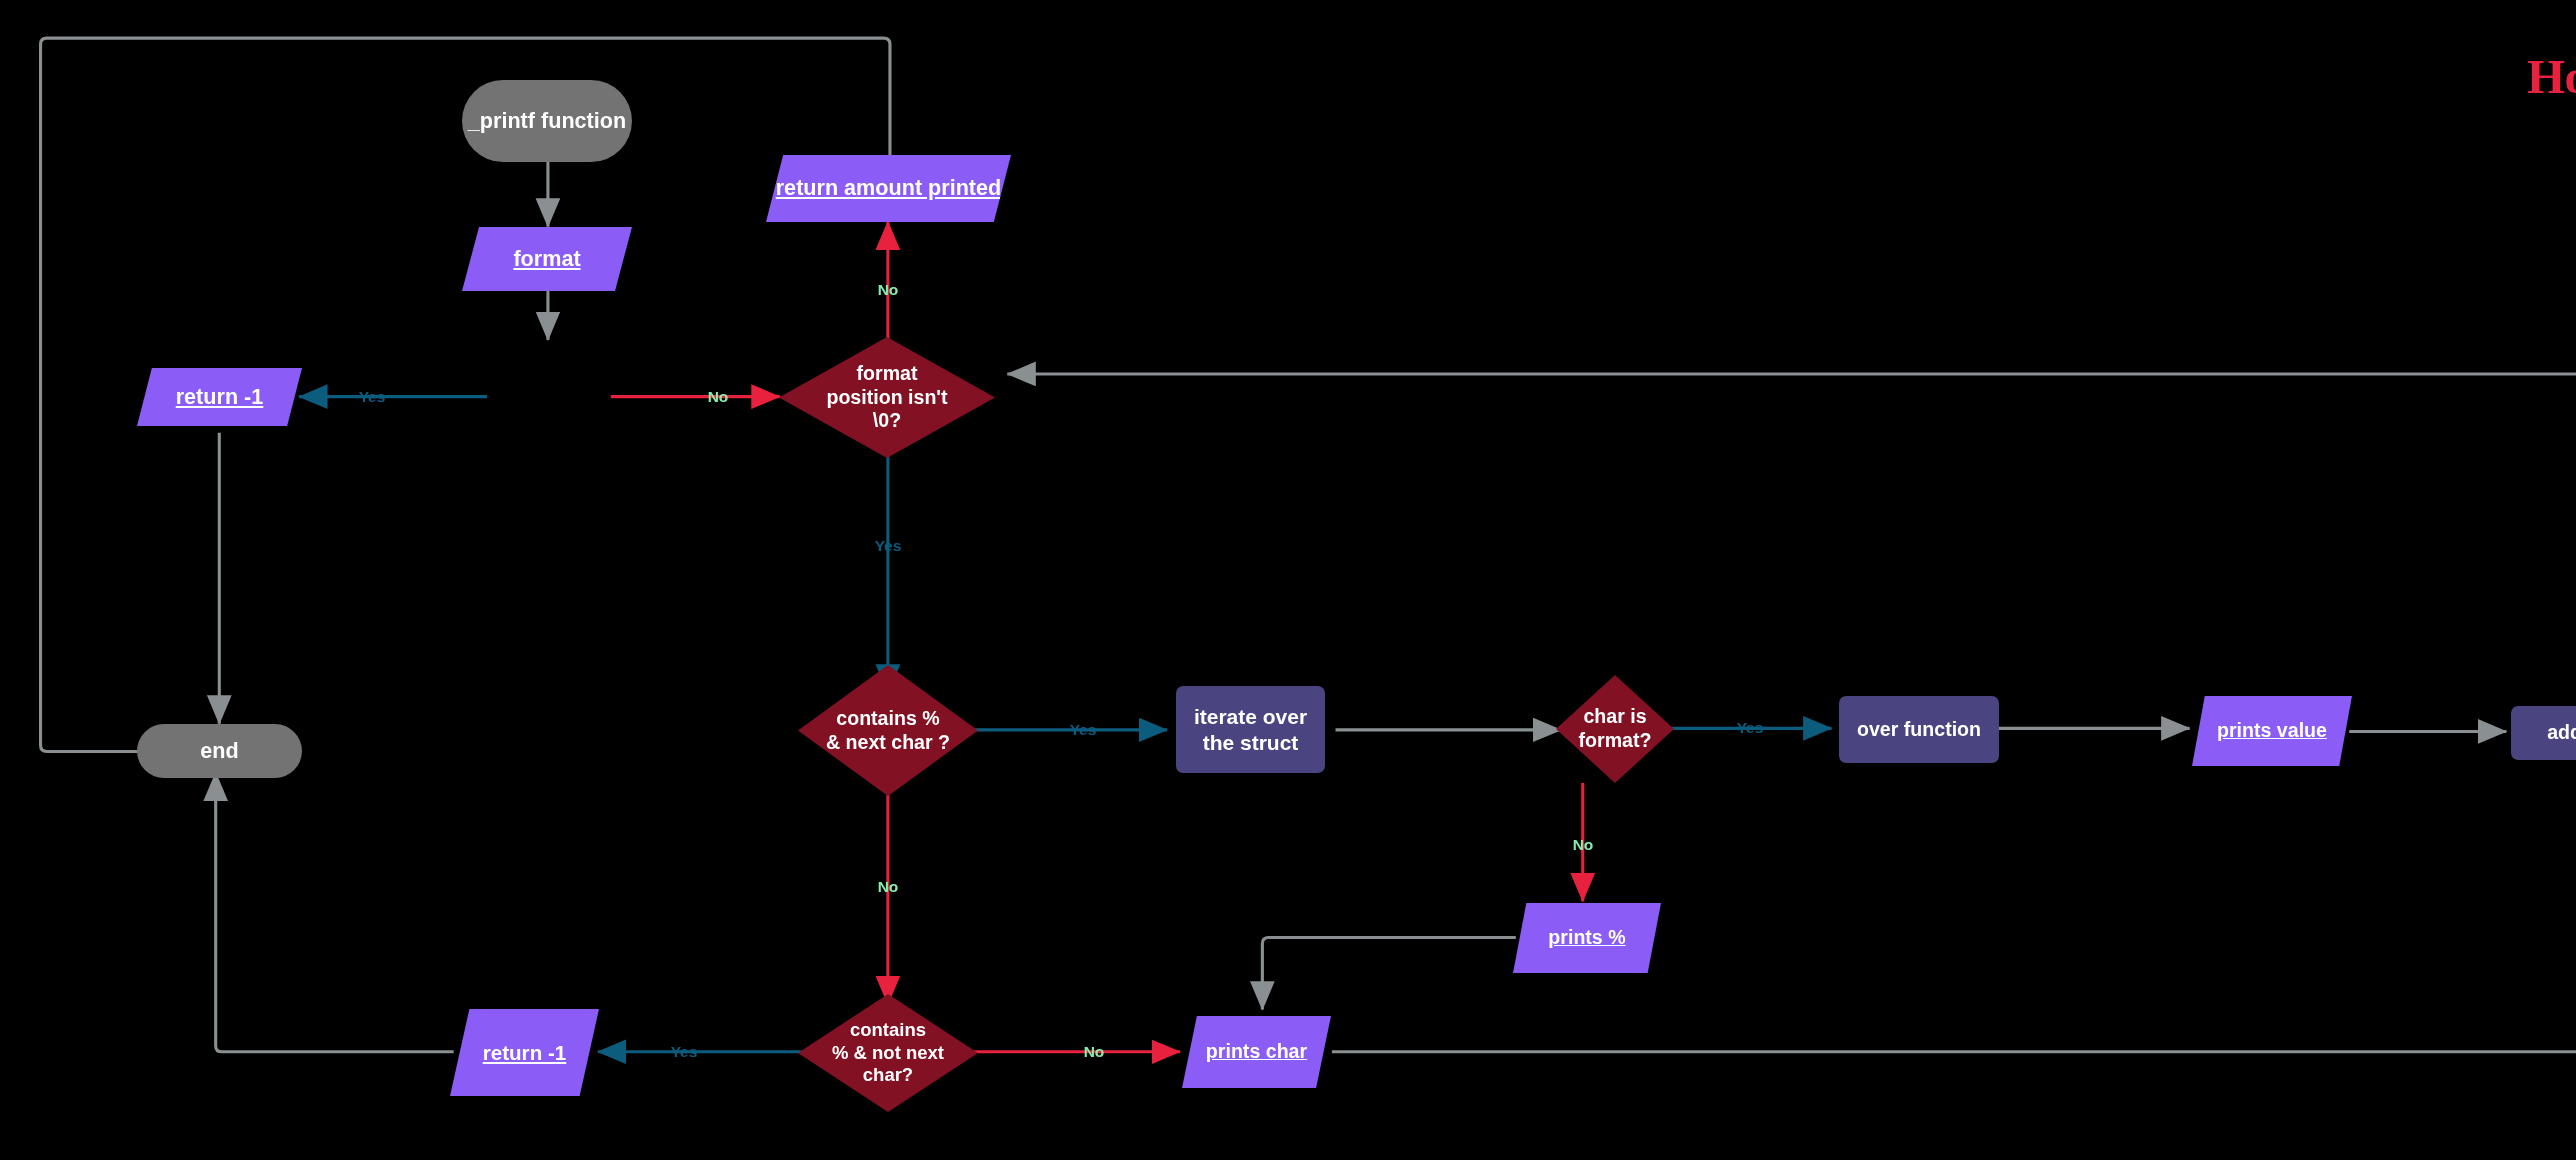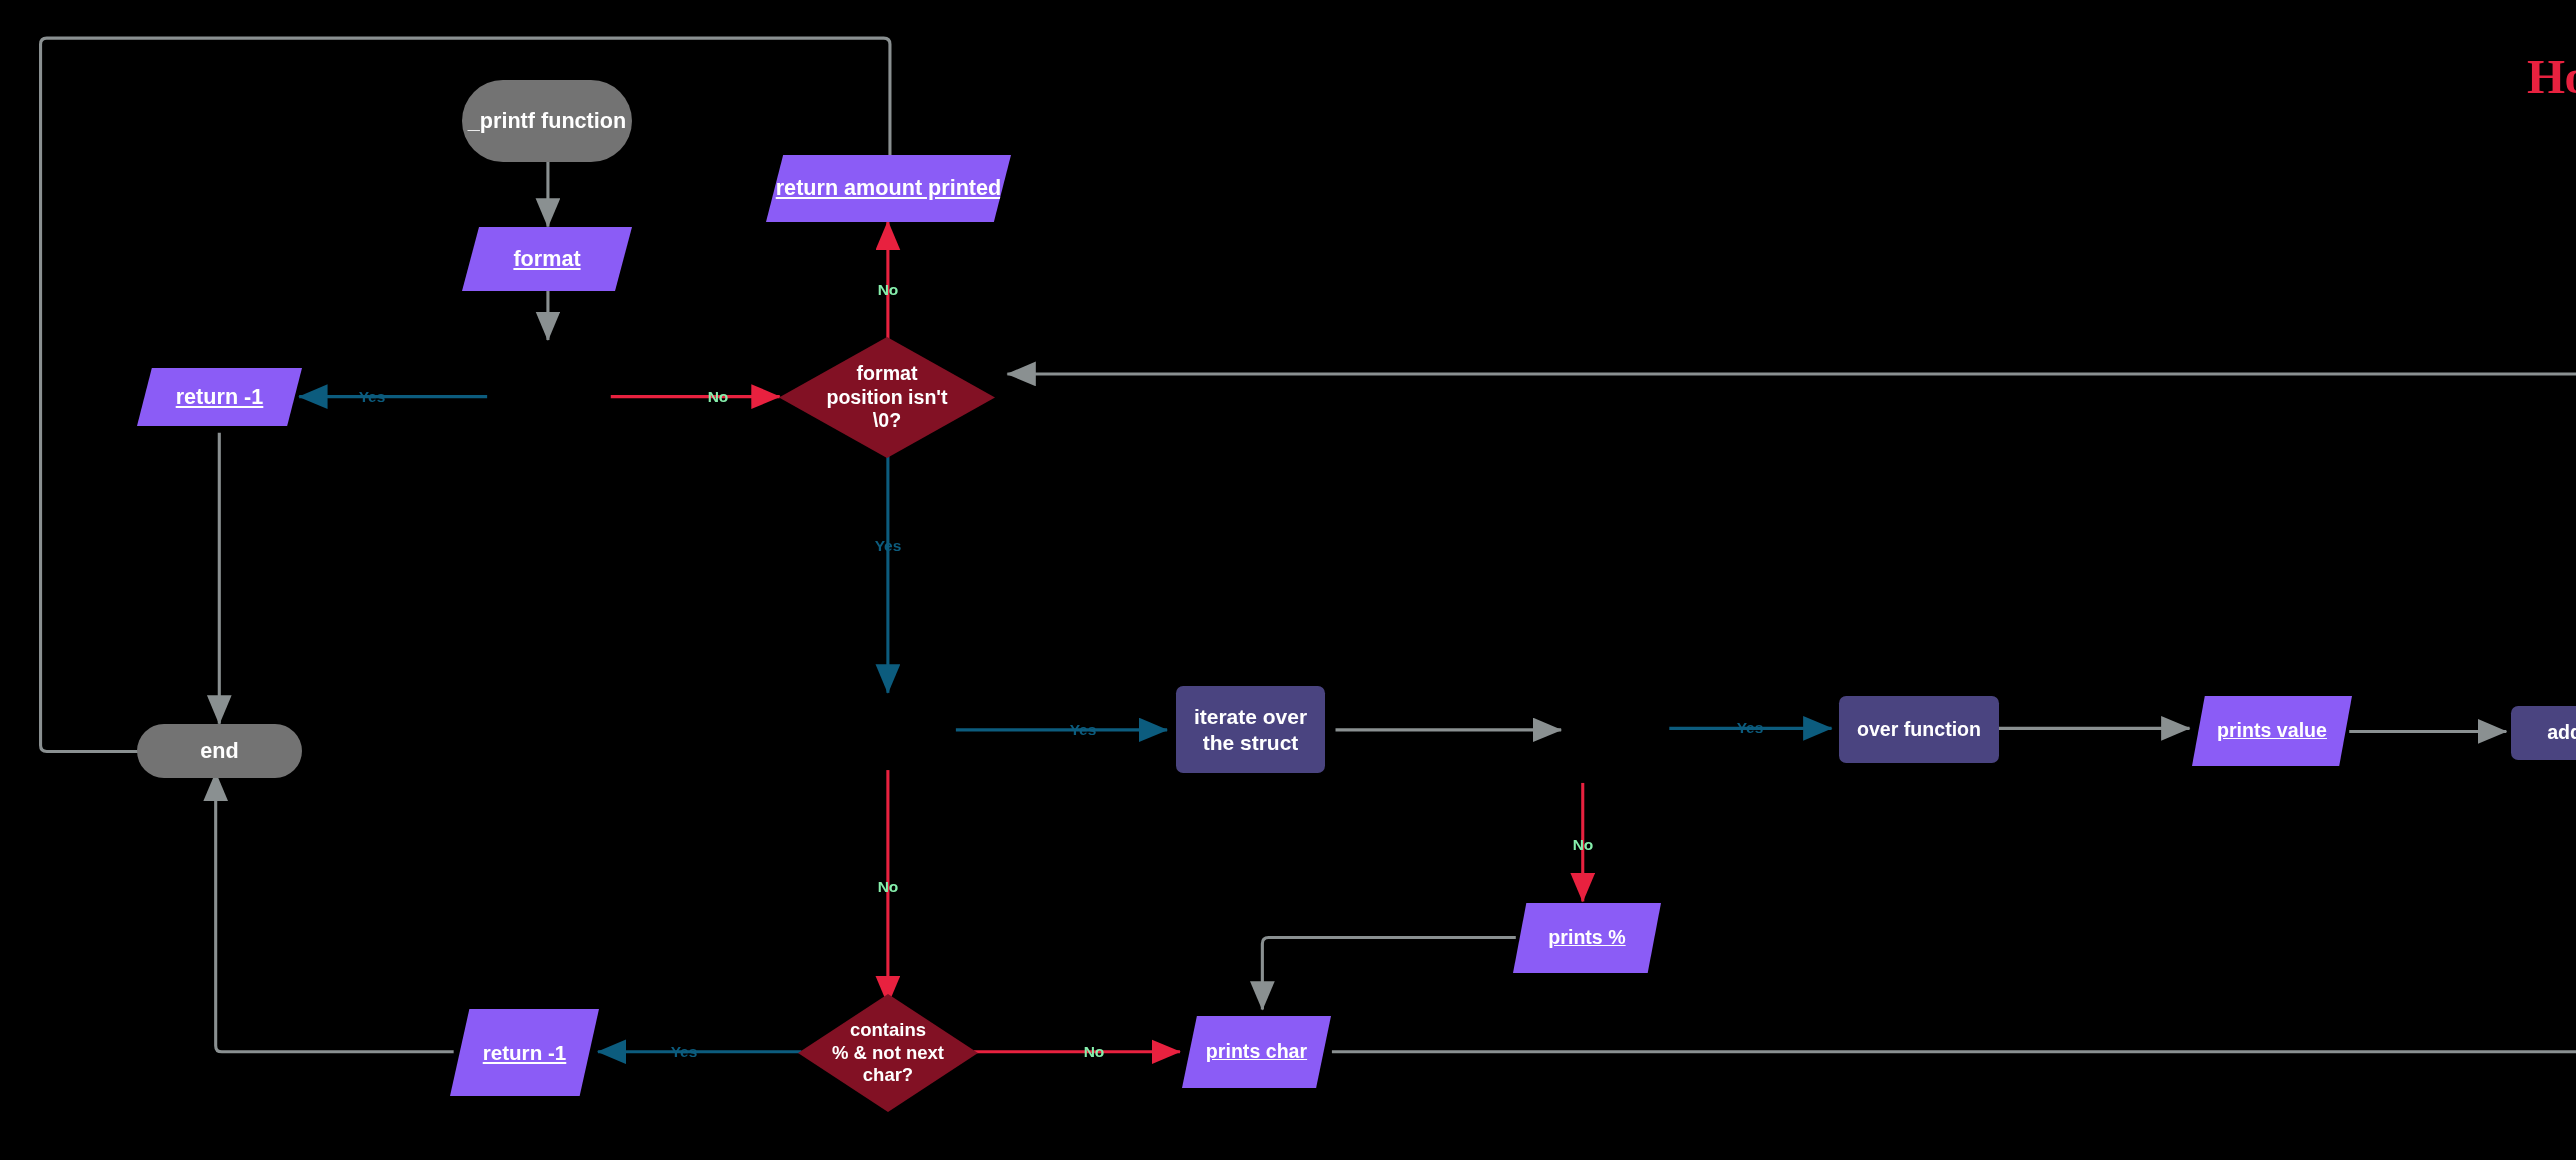--- a/index.html
+++ b/index.html
@@ -142,24 +142,34 @@
               -webkit-clip-path:polygon(7% 0,100% 0,93% 100%,0 100%);
                       clip-path:polygon(7% 0,100% 0,93% 100%,0 100%);">return amount printed</div>
 
   <div class="diamond-wrap" style="left:779px;top:337px;width:216px;height:121px;">
     <div class="diamond-shape"></div>
     <div class="diamond-label" style="font-size:19.6px;white-space:pre-line;">format
 position isn't
 \0?</div>
   </div>
 
+  <div class="diamond-wrap" style="left:798px;top:665px;width:180px;height:131px;">
+    <div class="diamond-shape"></div>
+    <div class="diamond-label" style="font-size:19.6px;white-space:pre-line;">contains %
+&amp; next char ?</div>
+  </div>
 
   <div class="node rect" style="left:1176px;top:686px;width:149px;height:87px;font-size:21px;white-space:pre-line;">iterate over
 the struct</div>
 
+  <div class="diamond-wrap" style="left:1556px;top:675px;width:118px;height:108px;">
+    <div class="diamond-shape"></div>
+    <div class="diamond-label" style="font-size:19.6px;white-space:pre-line;">char is
+format?</div>
+  </div>
 
   <div class="node rect" style="left:1839px;top:696px;width:160px;height:67px;font-size:19.6px;">over function</div>
 
   <div class="node parallelogram" style="left:2192px;top:696px;width:160px;height:70px;font-size:19.6px;
               -webkit-clip-path:polygon(8% 0,100% 0,92% 100%,0 100%);
                       clip-path:polygon(8% 0,100% 0,92% 100%,0 100%);">prints value</div>
 
   <div class="node rect" style="left:2511px;top:706px;width:301px;height:54px;font-size:19.6px;">adds the printed &amp; move</div>
 
   <div class="node parallelogram" style="left:1513px;top:903px;width:148px;height:70px;font-size:19.6px;

